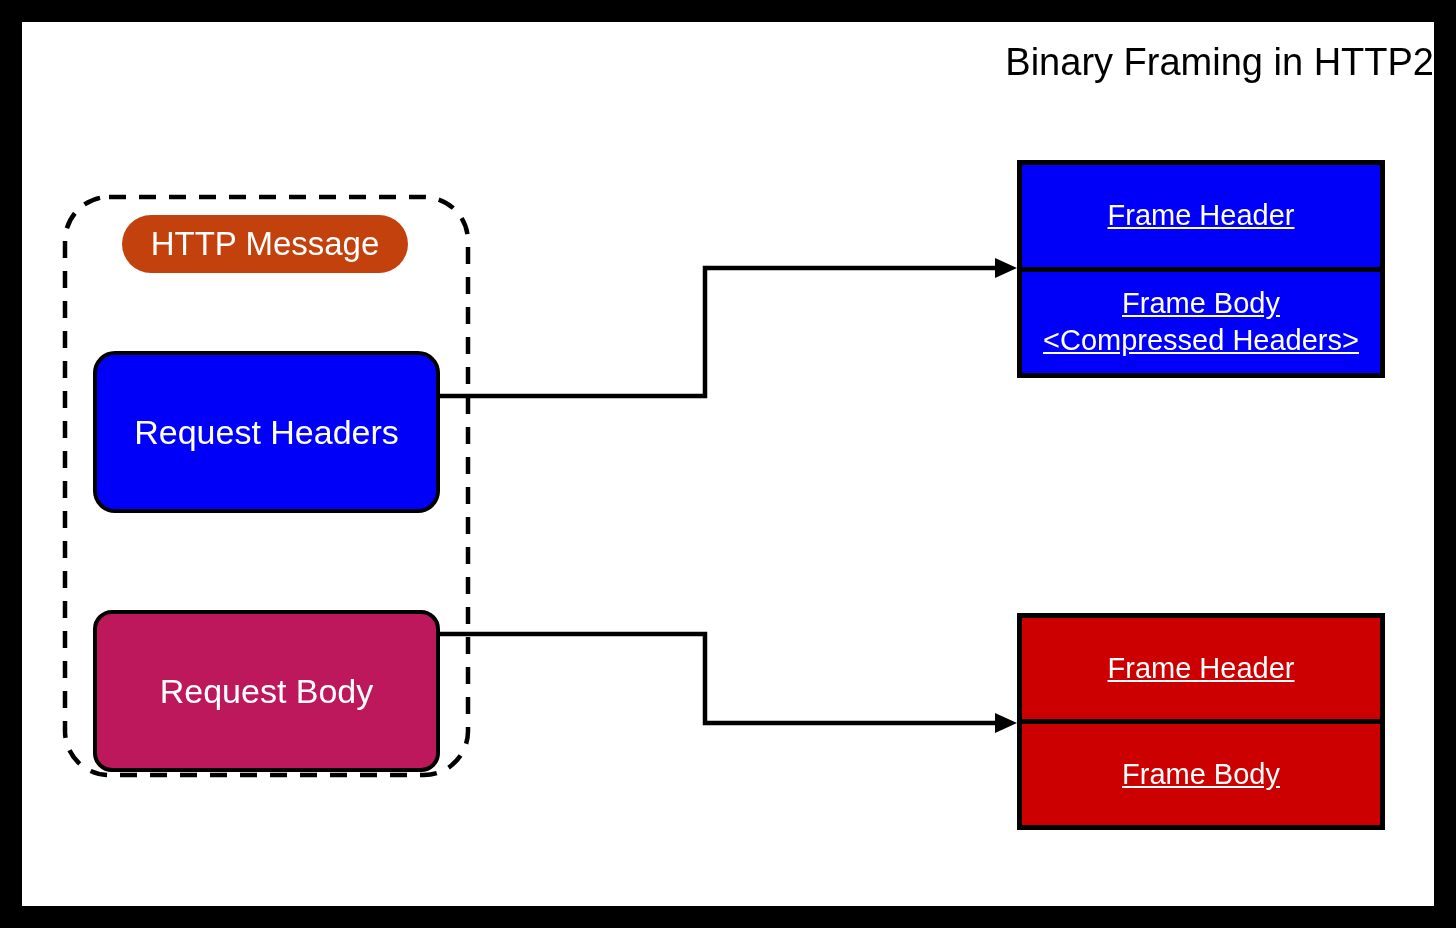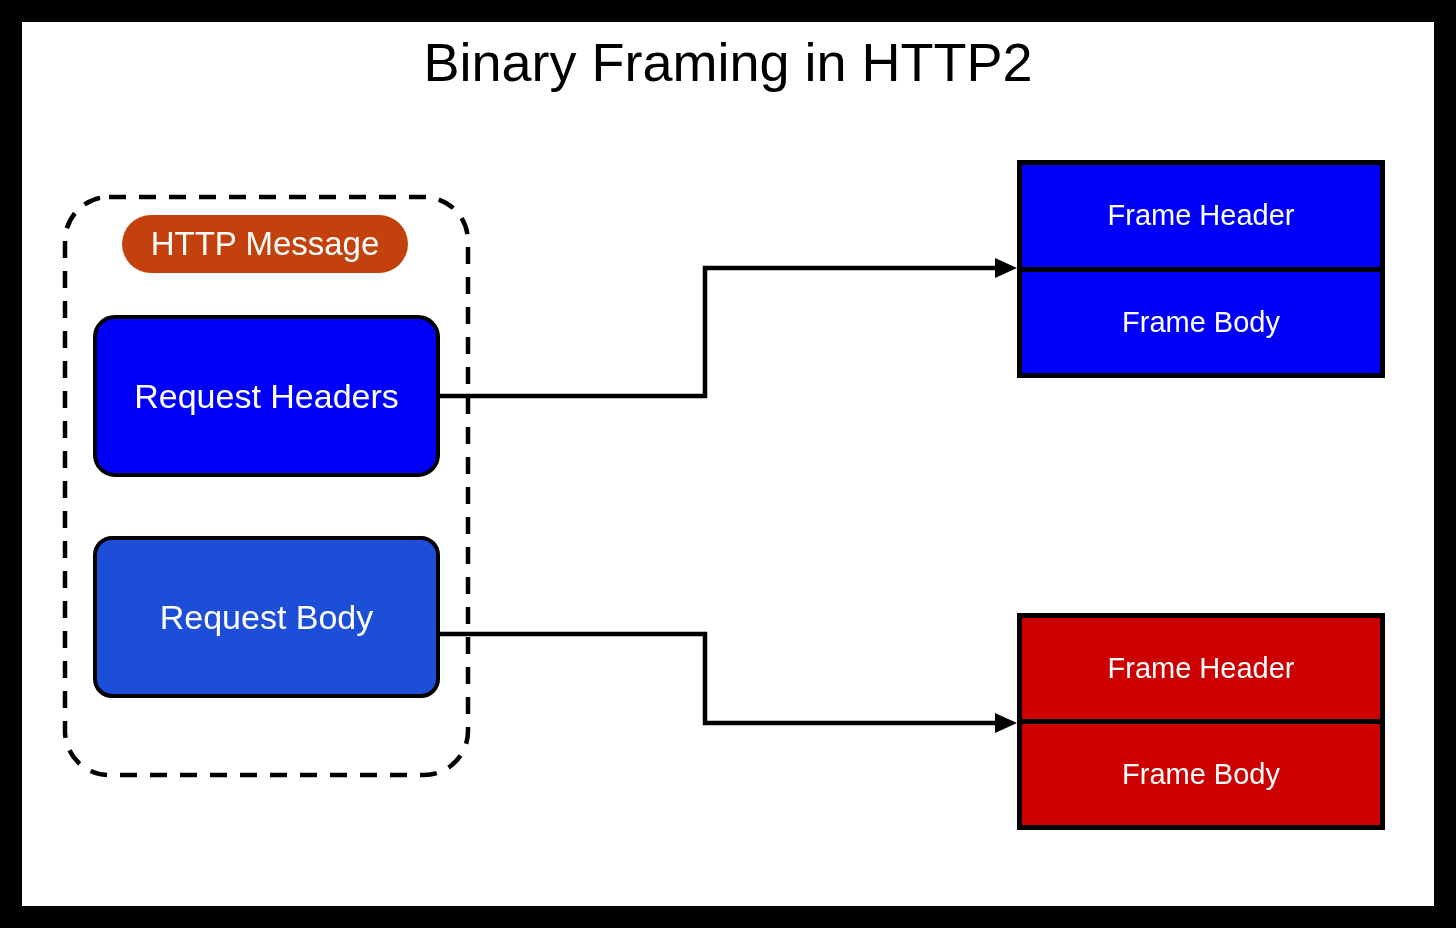--- a/index.html
+++ b/index.html
@@ -21,22 +21,22 @@
     top: 22px;
     width: 1412px;
     height: 884px;
     background: #ffffff;
   }
   .title {
     position: absolute;
     left: 22px;
     top: 36px;
     width: 1412px;
-    text-align: center;
-    font-size: 54px;
+    text-align: right;
+    font-size: 38px;
     line-height: 52px;
     font-weight: 400;
     color: #000000;
     letter-spacing: 0px;
   }
   .pill {
     position: absolute;
     left: 122px;
     top: 215px;
     width: 286px;
@@ -55,23 +55,24 @@
     width: 347px;
     height: 162px;
     border: 4px solid #000000;
     border-radius: 22px;
     box-sizing: border-box;
     color: #ffffff;
     font-size: 34px;
     display: flex;
     align-items: center;
     justify-content: center;
+    margin-top: 36px;
   }
   .reqbox.headers { top: 315px; background: #0000fa; }
-  .reqbox.body    { top: 536px; background: #1d4ed8; border-radius: 19px; }
+  .reqbox.body    { top: 574px; background: #be185d; border-radius: 19px; }
   .framebox {
     position: absolute;
     left: 1017px;
     width: 368px;
     border: 5px solid #000000;
     box-sizing: border-box;
     display: flex;
     flex-direction: column;
     color: #ffffff;
   }
@@ -79,20 +80,21 @@
   .framebox.red  { top: 613px; height: 217px; background: #cc0000; }
   .framecell {
     flex: 1;
     display: flex;
     flex-direction: column;
     align-items: center;
     justify-content: center;
     font-size: 29px;
     line-height: 37px;
     text-align: center;
+    text-decoration: underline;
   }
   .framecell.top { border-bottom: 5px solid #000000; }
   .overlay {
     position: absolute;
     left: 0;
     top: 0;
     width: 1456px;
     height: 928px;
     pointer-events: none;
   }
@@ -124,20 +126,21 @@
   <div class="reqbox body">
     <span>Request Body</span>
   </div>
 
   <div class="framebox blue">
     <div class="framecell top">
       <div>Frame Header</div>
     </div>
     <div class="framecell">
       <div>Frame Body</div>
+      <div>&lt;Compressed Headers&gt;</div>
     </div>
   </div>
 
   <div class="framebox red">
     <div class="framecell top">
       <div>Frame Header</div>
     </div>
     <div class="framecell">
       <div>Frame Body</div>
     </div>

